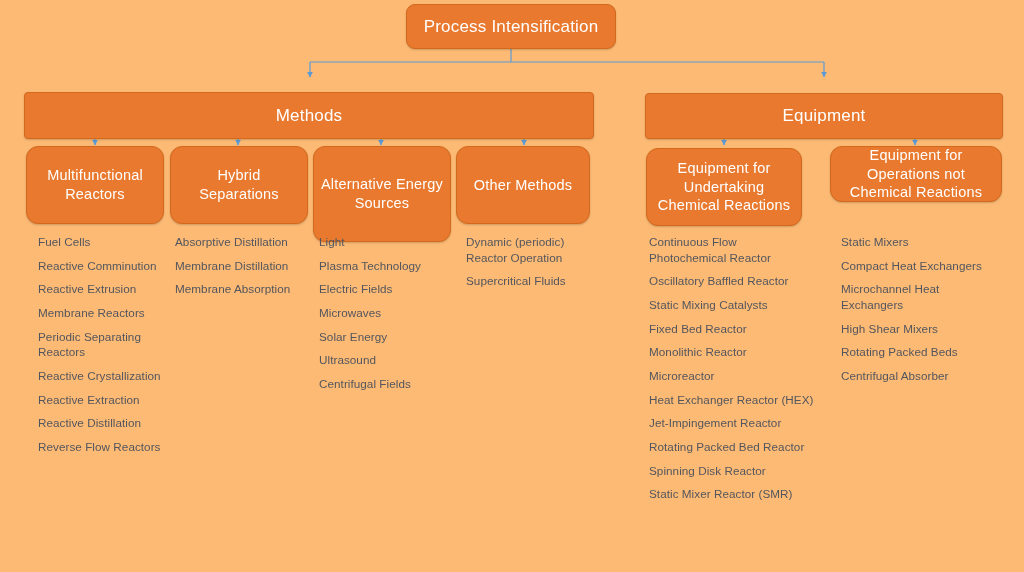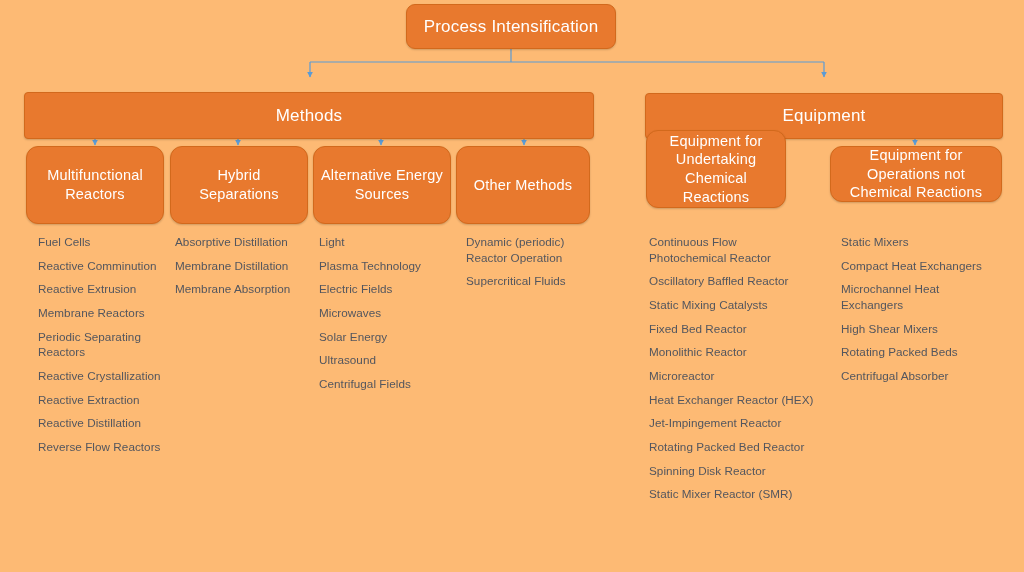--- a/index.html
+++ b/index.html
@@ -122,29 +122,29 @@
   </div>
 
   <div class="node node-l3" style="left:26px; top:146px; width:138px; height:78px;">
     <span>Multifunctional Reactors</span>
   </div>
 
   <div class="node node-l3" style="left:170px; top:146px; width:138px; height:78px;">
     <span>Hybrid Separations</span>
   </div>
 
-  <div class="node node-l3" style="left:313px; top:146px; width:138px; height:78px;">
+  <div class="node node-l3" style="left:313px; top:146px; width:138px; height:96px;">
     <span>Alternative Energy Sources</span>
   </div>
 
   <div class="node node-l3" style="left:456px; top:146px; width:134px; height:78px;">
     <span>Other Methods</span>
   </div>
 
-  <div class="node node-l3" style="left:646px; top:130px; width:140px; height:78px;">
+  <div class="node node-l3" style="left:646px; top:148px; width:156px; height:78px;">
     <span>Equipment for Undertaking Chemical Reactions</span>
   </div>
 
   <div class="node node-l3" style="left:830px; top:146px; width:172px; height:56px;">
     <span>Equipment for Operations not Chemical Reactions</span>
   </div>
 
   <div class="leaf-col" style="left:38px; top:234px; width:130px;">
       <div class="leaf-item">Fuel Cells</div>
       <div class="leaf-item">Reactive Comminution</div>

